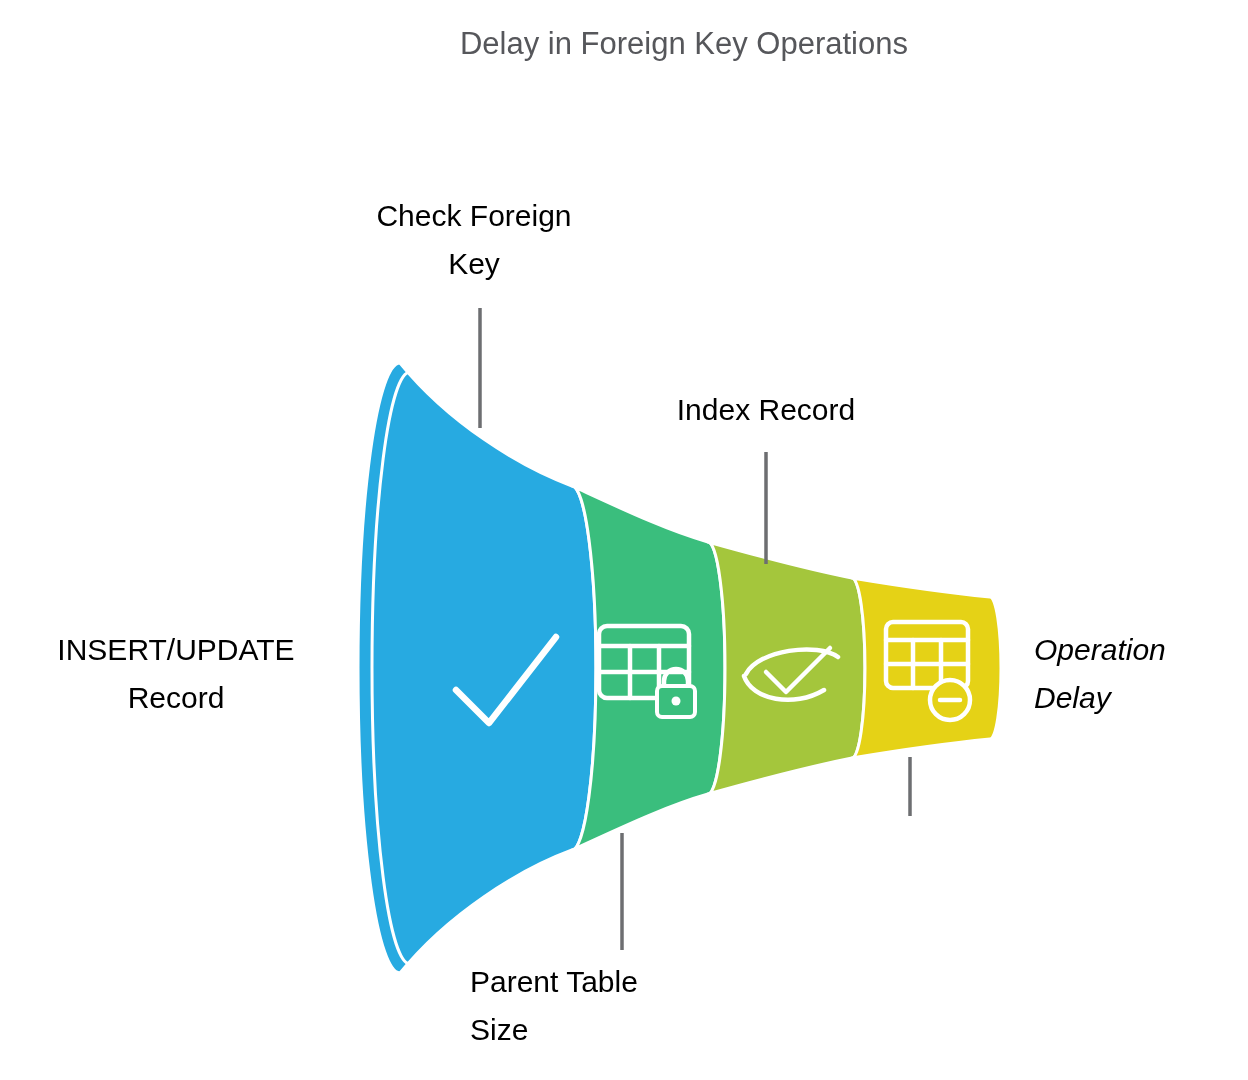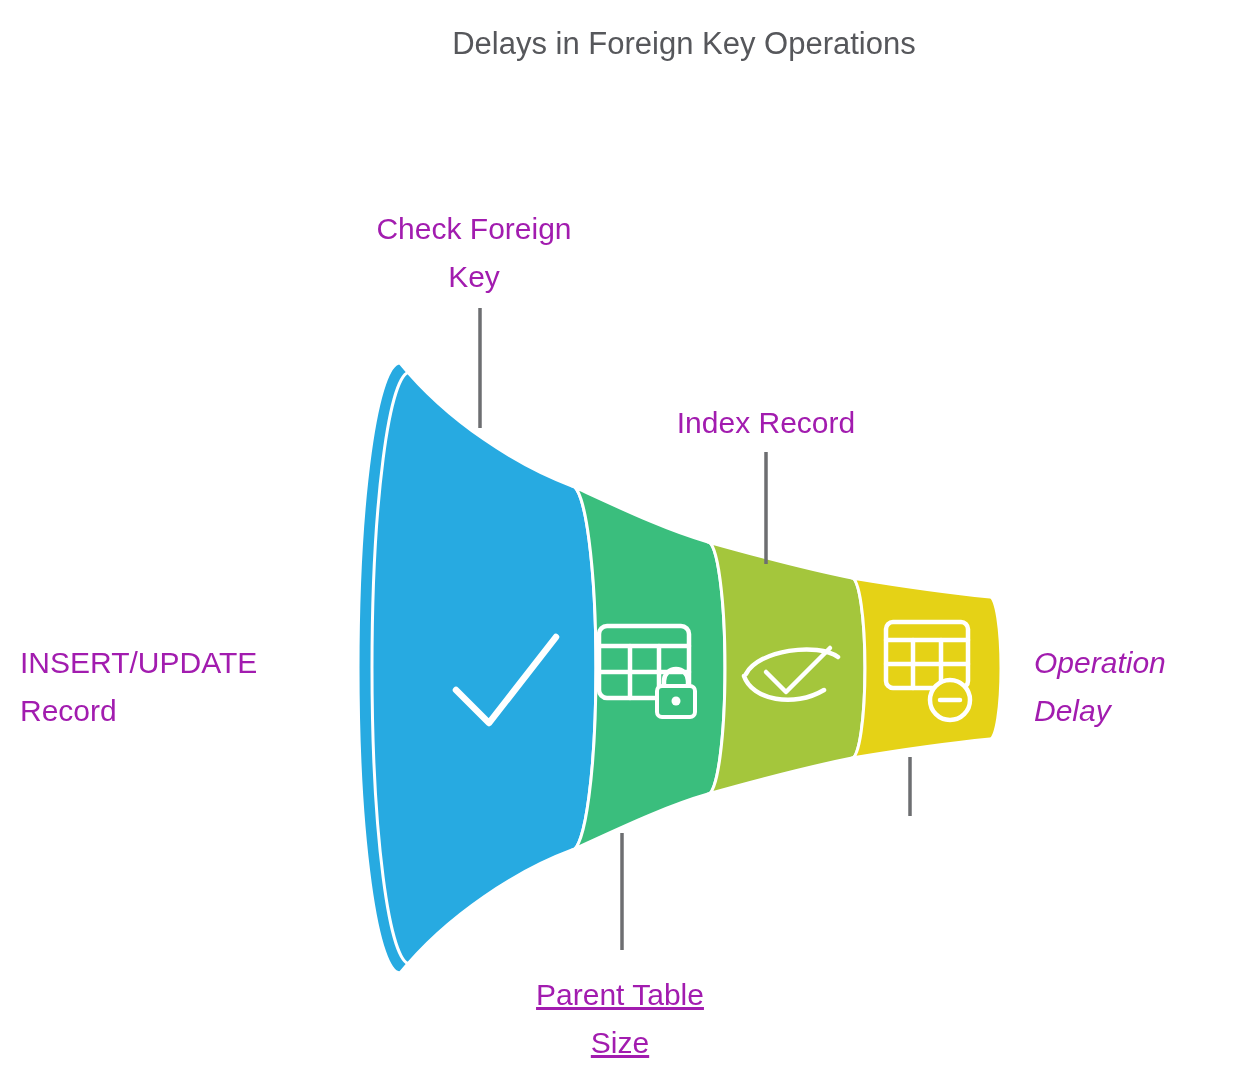--- a/index.html
+++ b/index.html
@@ -9,43 +9,43 @@
     background:#ffffff;
     font-family:"Liberation Sans", sans-serif;
     overflow:hidden;
   }
   .canvas svg{position:absolute;left:0;top:0;}
   .diagram-title{
     position:absolute;left:120px;top:26px;width:1128px;
     text-align:center;font-size:31px;color:#56575b;font-weight:400;
   }
   .stage-label{
-    position:absolute;font-size:30px;color:#a21caf;
-    line-height:48px;white-space:pre-line;font-weight:400;margin-top:13px;
+    position:absolute;font-size:30px;color:#000000;
+    line-height:48px;white-space:pre-line;font-weight:400;
   }
   .lbl-check{left:324px;top:192px;width:300px;text-align:center;}
   .lbl-index{left:616px;top:386px;width:300px;text-align:center;}
-  .lbl-insert{left:20px;top:626px;width:312px;text-align:left;}
+  .lbl-insert{left:20px;top:626px;width:312px;text-align:center;}
   .lbl-operation{left:1034px;top:626px;width:200px;text-align:left;font-style:italic;}
-  .lbl-parent{left:470px;top:958px;width:300px;text-align:center;text-decoration:underline;}
+  .lbl-parent{left:470px;top:958px;width:300px;}
   .lbl-bulk{left:762px;top:841px;width:300px;text-align:center;}
 
   .seg{stroke:#ffffff;stroke-width:3;stroke-linejoin:round;}
   .rim{fill:none;stroke:#ffffff;stroke-width:3;}
   .connector{stroke-width:3.5;}
   .icon-stroke{fill:none;stroke:#ffffff;stroke-width:4.5;stroke-linecap:round;stroke-linejoin:round;}
   .icon-stroke-bold{fill:none;stroke:#ffffff;stroke-width:6.5;stroke-linecap:round;stroke-linejoin:round;}
   .icon-fill-white{fill:#ffffff;stroke:none;}
 </style>
 </head>
 <body>
 
 <div class="canvas">
 
-  <div class="diagram-title">Delays in Foreign Key Operations</div>
+  <div class="diagram-title">Delay in Foreign Key Operations</div>
 
   <svg width="1248" height="1080" viewBox="0 0 1248 1080">
 
     <path class="seg" d="M 400,363 C 448,422 518,466 572,486 A 24 182 0 0 1 572,850 C 518,870 448,914 400,973 A 42 305 0 0 1 400,363 Z" fill="#27AAE1"></path>
     <path class="seg" d="M 572,486 C 620,508 666,530 708,542 A 17 126 0 0 1 708,794 C 666,806 620,828 572,850 A 24 182 0 0 0 572,486 Z" fill="#3ABE7D"></path>
     <path class="seg" d="M 708,542 C 758,556 812,570 852,578 A 13 90 0 0 1 852,758 C 812,766 758,780 708,794 A 17 126 0 0 0 708,542 Z" fill="#A4C63C"></path>
     <path class="seg" d="M 852,578 C 900,586 950,593 990,597 A 11 71 0 0 1 990,739 C 950,743 900,750 852,758 A 13 90 0 0 0 852,578 Z" fill="#E5D216"></path>
 
     <path class="rim" d="M 410,372 A 38 296 0 0 0 410,964"></path>
 

